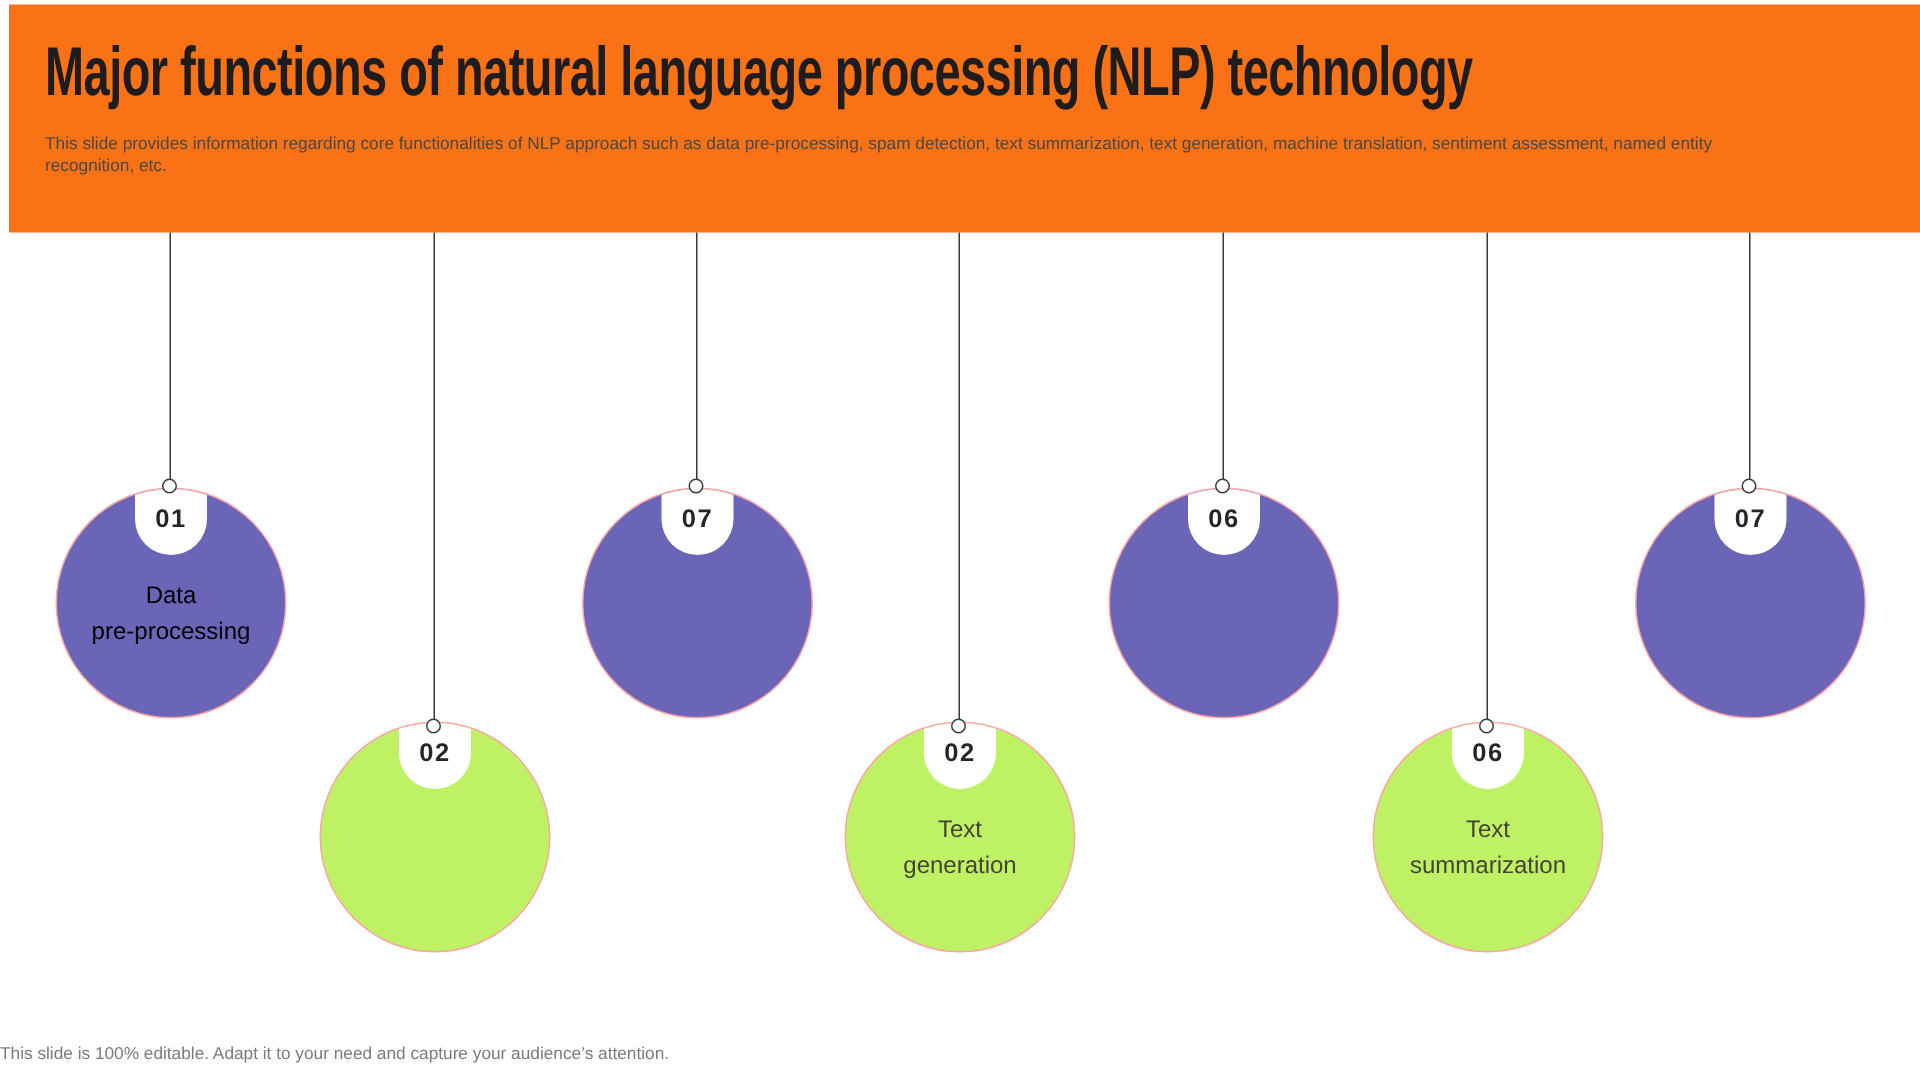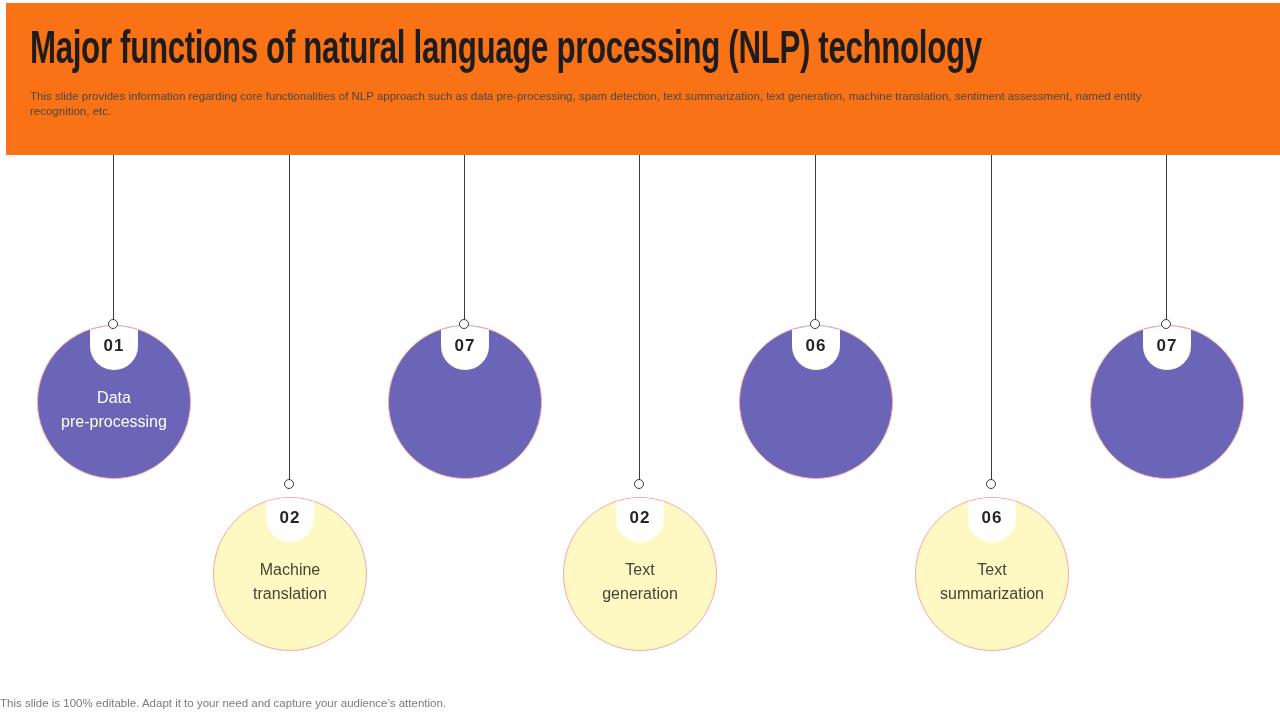--- a/index.html
+++ b/index.html
@@ -23,34 +23,34 @@
   }
   .ornament{position:absolute;top:155px;width:154px;}
   .string{position:absolute;left:76px;top:0;width:1px;background:#3B3B3B;}
   .purple .string{height:170px;}
   .yellow .string{height:330px;}
   .ball{
     position:absolute;left:0;width:154px;height:154px;border-radius:50%;
     border:1px solid #fca5a5;box-sizing:border-box;overflow:hidden;
   }
   .purple .ball{top:170px;background:#6B65B8;}
-  .yellow .ball{top:342px;background:#fef9c3;}
+  .yellow .ball{top:326px;background:#bef264;}
   .tab{
     position:absolute;left:50%;top:-2px;transform:translateX(-50%);
     width:48px;height:46px;background:#FFFFFF;border-radius:0 0 26px 26px;
   }
   .num{
     position:absolute;left:0;right:0;top:12px;text-align:center;
     font-size:17px;font-weight:700;color:#262626;letter-spacing:1px;
   }
   .ball-label{
     position:absolute;left:0;right:0;top:60px;text-align:center;
     font-size:16px;line-height:23.5px;white-space:pre-line;
   }
-  .purple .ball-label{color:#ffffff;}
+  .purple .ball-label{color:#000000;}
   .yellow .ball-label{color:#474334;}
   .ring{
     position:absolute;left:71px;width:8px;height:8px;border-radius:50%;
     background:#FFFFFF;border:1.5px solid #3B3B3B;
   }
   .purple .ring{top:164px;}
   .yellow .ring{top:324px;}
   .footer{
     position:absolute;left:0;top:697px;width:1280px;text-align:left;
     font-size:11.5px;color:#7B7B7B;
@@ -77,22 +77,20 @@
     </div>
     <div class="ring"></div>
   </div>
 
   <div class="ornament yellow" style="left:213px">
     <div class="string"></div>
     <div class="ball">
       <div class="tab">
         <div class="num">02</div>
       </div>
-      <div class="ball-label">Machine
-translation</div>
     </div>
     <div class="ring"></div>
   </div>
 
   <div class="ornament purple" style="left:388px">
     <div class="string"></div>
     <div class="ball">
       <div class="tab">
         <div class="num">07</div>
       </div>

